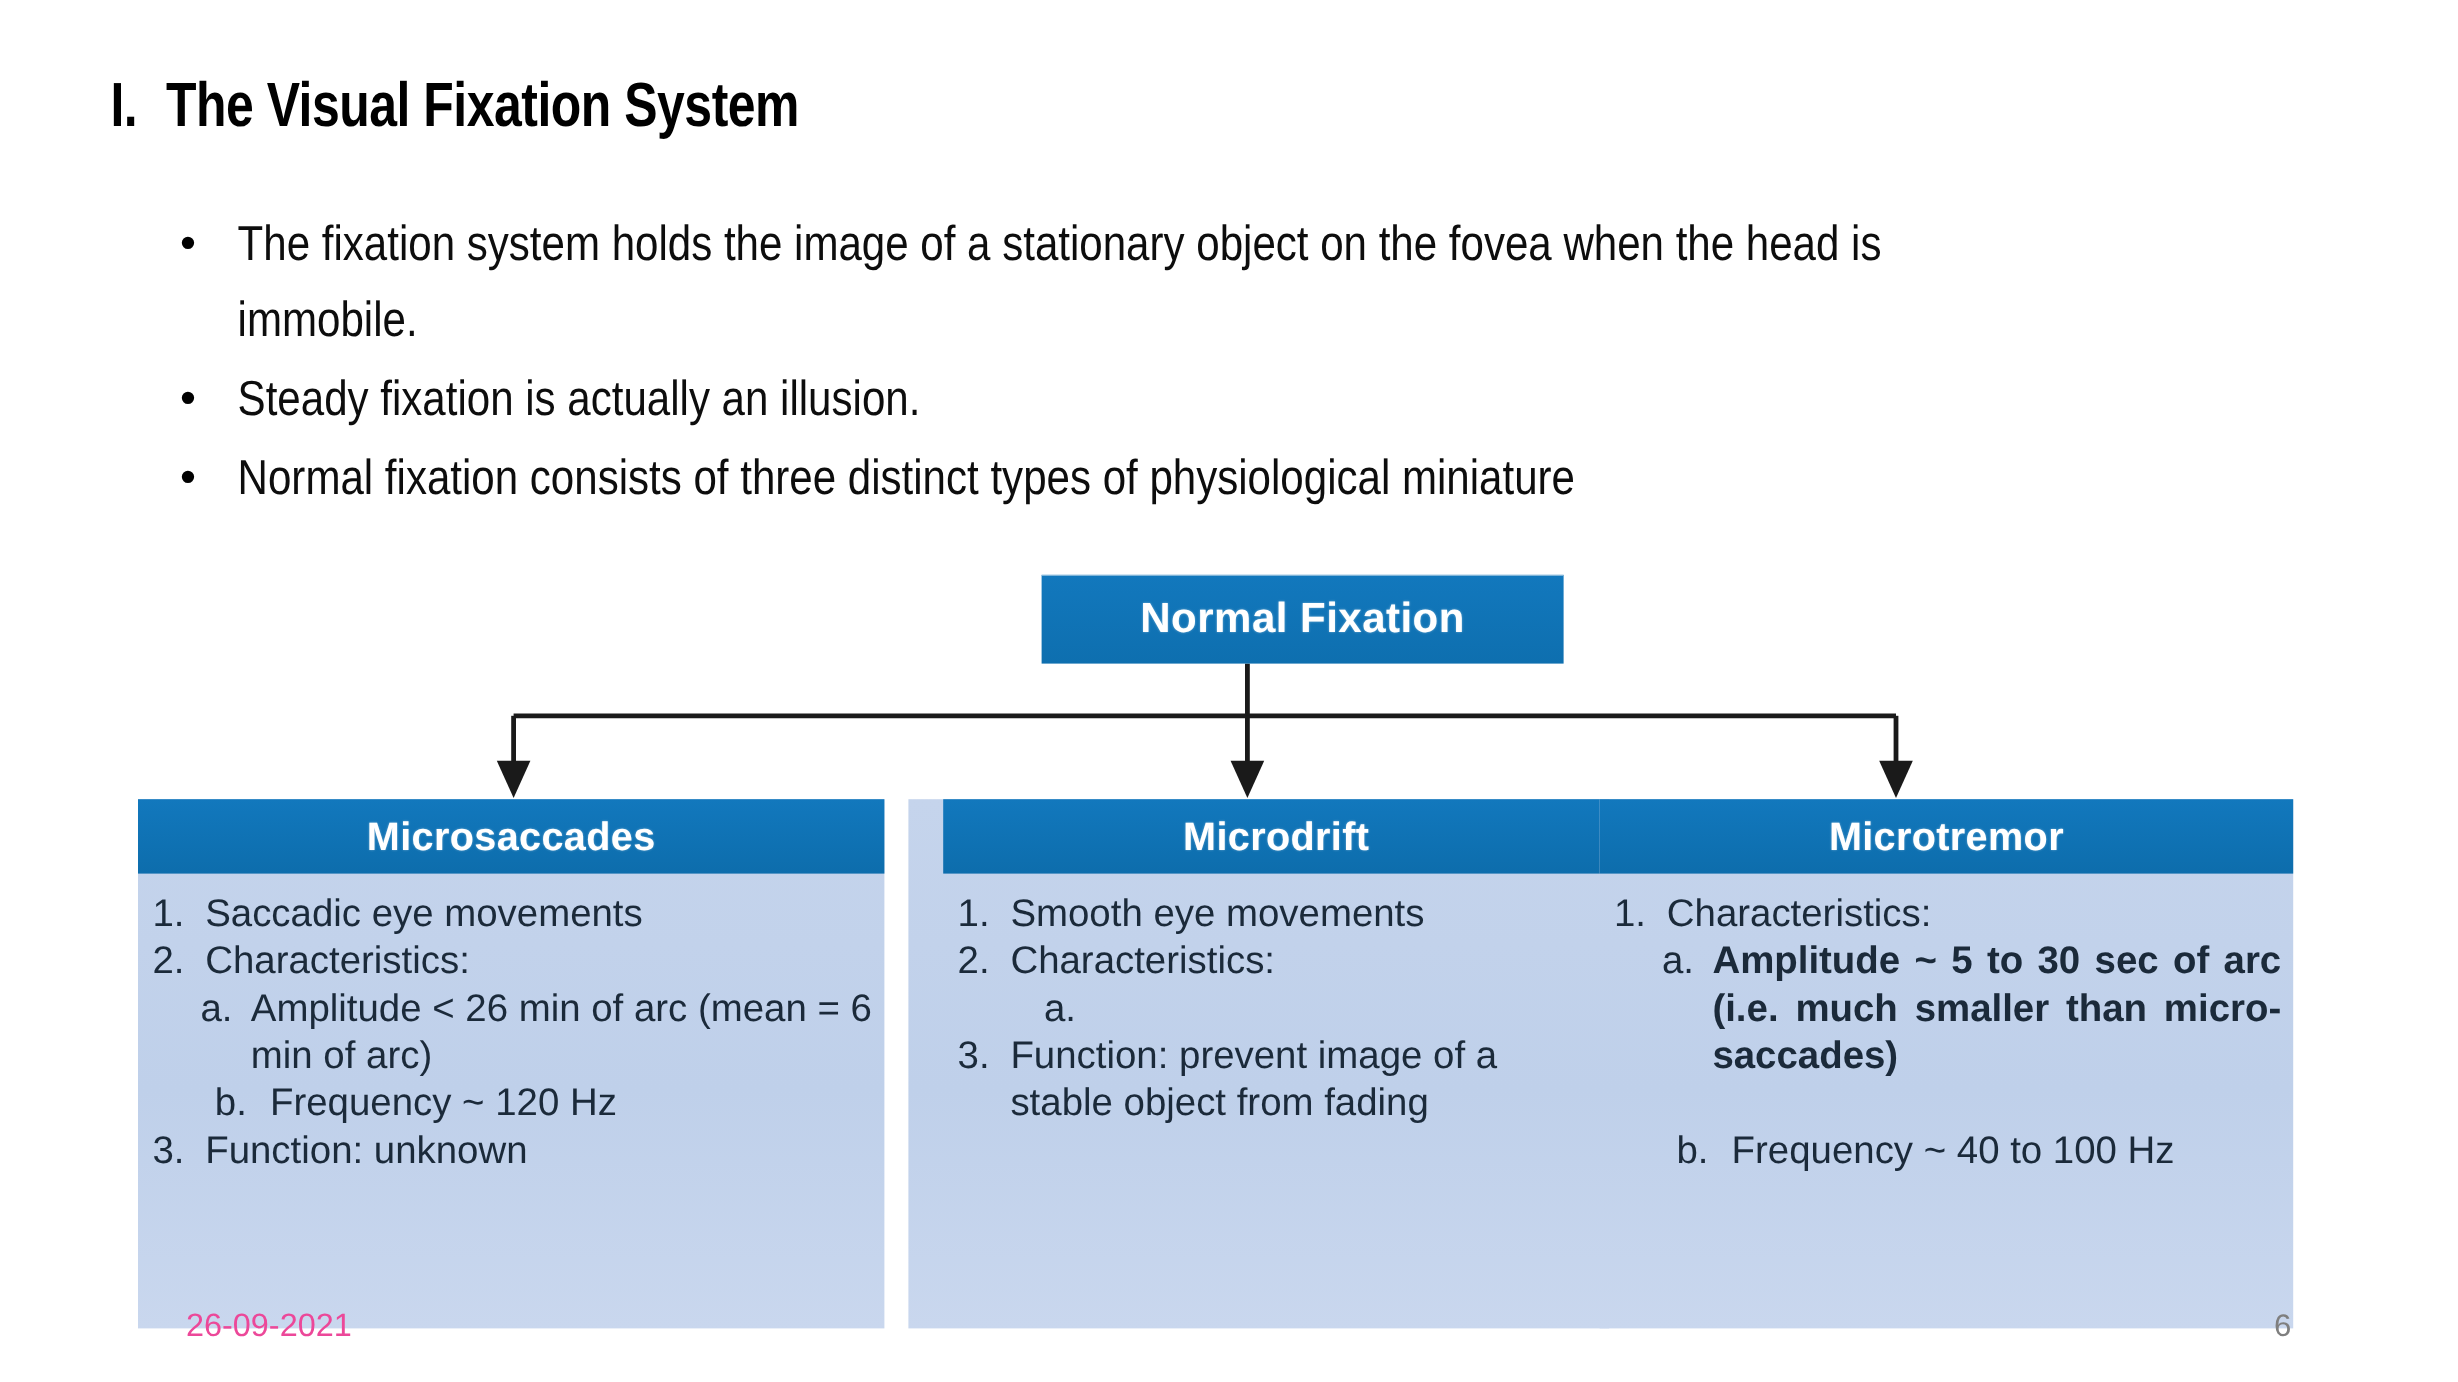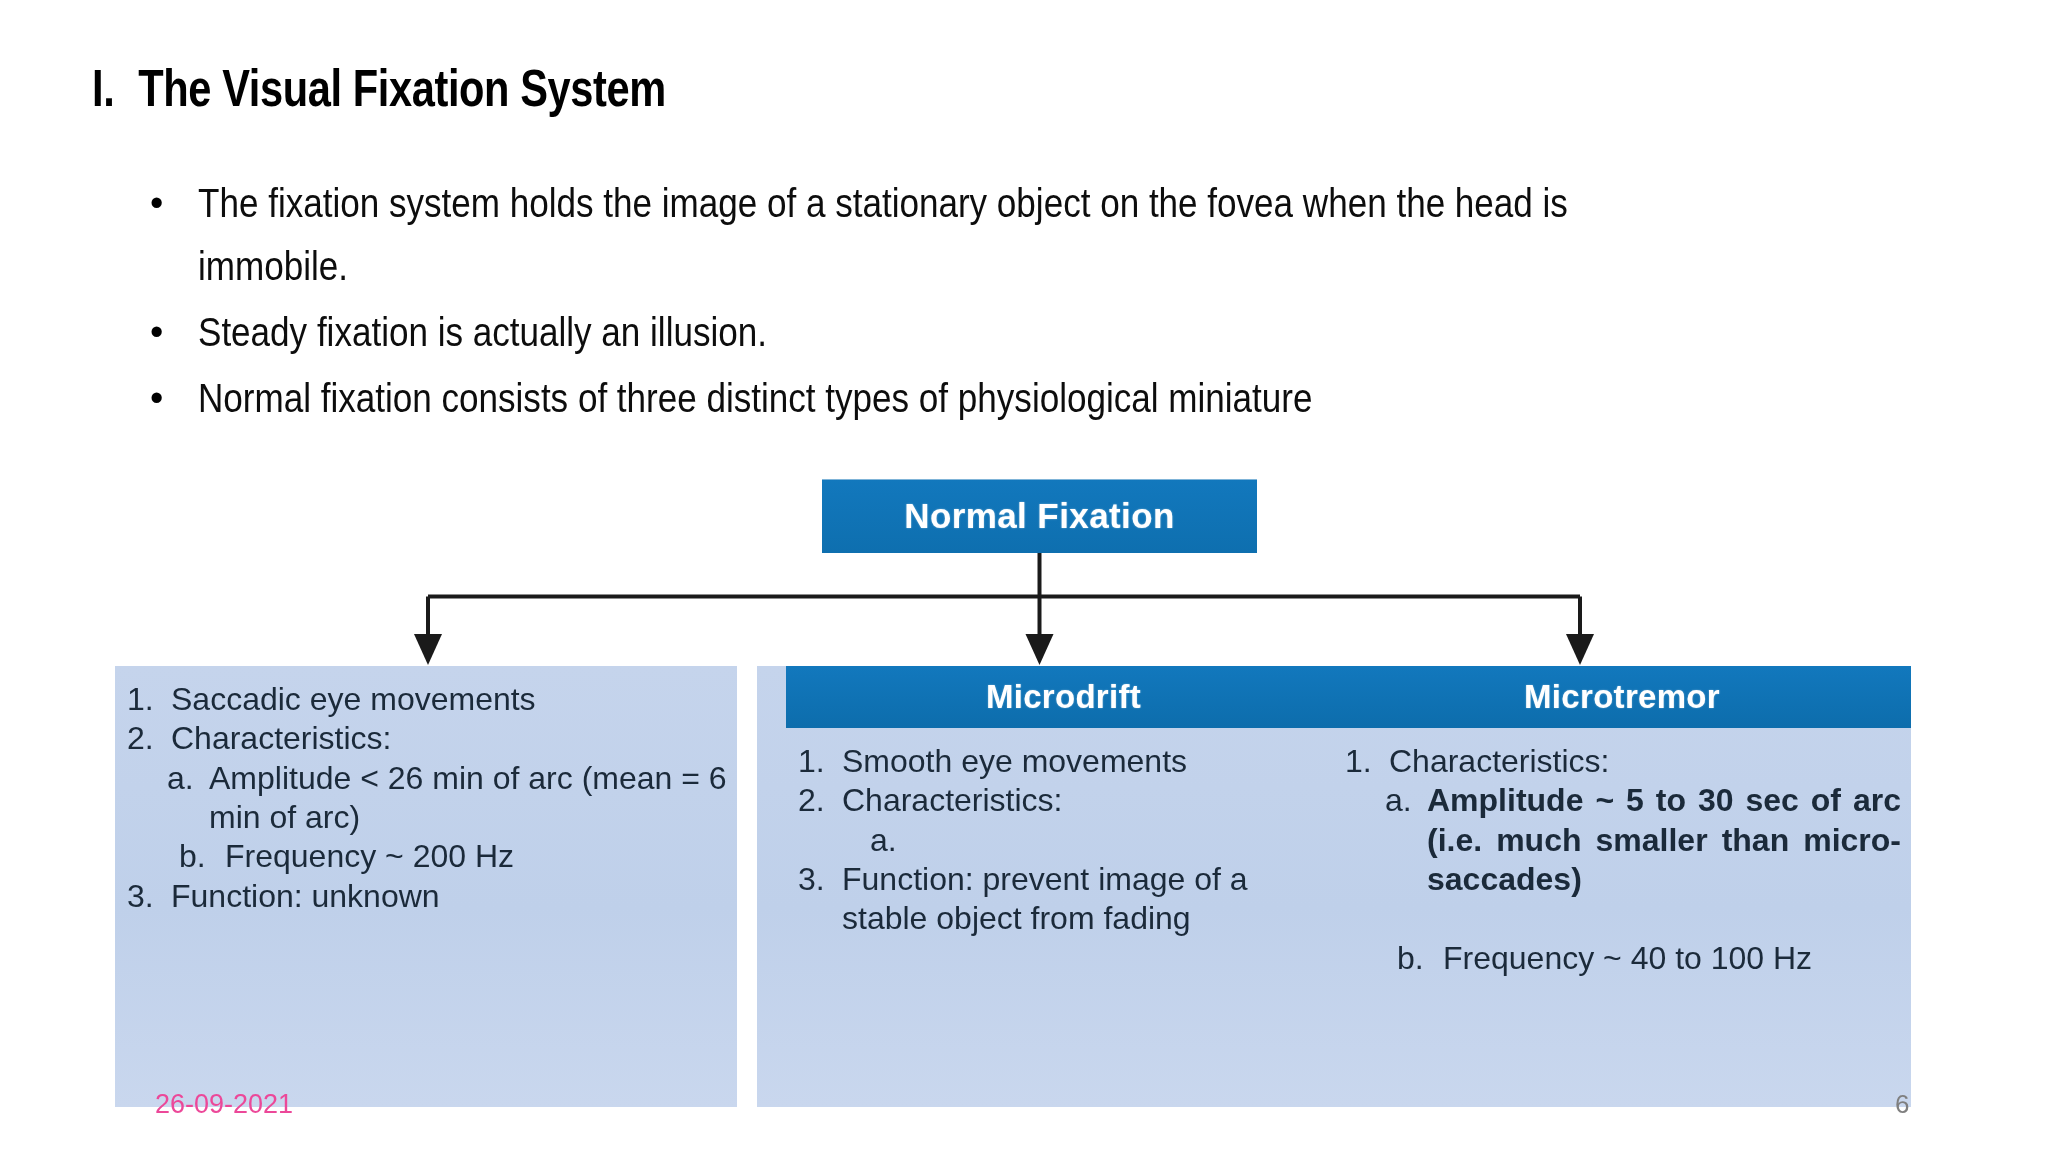--- a/index.html
+++ b/index.html
@@ -76,21 +76,21 @@
   #connector-svg {
     position: absolute;
     left: 0;
     top: 0;
     width: 2048px;
     height: 1152px;
   }
 
   .node-root {
     position: absolute;
-    left: 822px;
+    left: 868px;
     top: 479px;
     width: 435px;
     height: 74px;
     background: linear-gradient(180deg, #1278BD 0%, #0E6FAF 100%);
     box-shadow: 0 1px 0 #7fb4d8 inset;
     display: flex;
     align-items: center;
     justify-content: center;
   }
   .node-root span {
@@ -204,36 +204,39 @@
 
     <path d="M1580 596.5 L1580 638" stroke="#1a1a1a" stroke-width="4" fill="none"></path>
     <polygon points="1566,634 1594,634 1580,665" fill="#1a1a1a"></polygon>
   </svg>
 
   <div class="node-root">
     <span>Normal Fixation</span>
   </div>
 
   <div class="col col-1">
+    <div class="col-head">
+      <span>Microsaccades</span>
+    </div>
     <div class="col-body">
       <div class="li lvl1">
         <span class="mk">1.</span>
         <span class="tx">Saccadic eye movements</span>
       </div>
       <div class="li lvl1">
         <span class="mk">2.</span>
         <span class="tx">Characteristics:</span>
       </div>
       <div class="li lvl2">
         <span class="mk">a.</span>
         <span class="tx">Amplitude &lt; 26 min of arc (mean = 6 min of arc)</span>
       </div>
       <div class="li lvl2-wide">
         <span class="mk">b.</span>
-        <span class="tx">Frequency ~ 200 Hz</span>
+        <span class="tx">Frequency ~ 120 Hz</span>
       </div>
       <div class="li lvl1">
         <span class="mk">3.</span>
         <span class="tx">Function: unknown</span>
       </div>
     </div>
   </div>
 
   <div class="col col-2">
     <div class="col-head">

